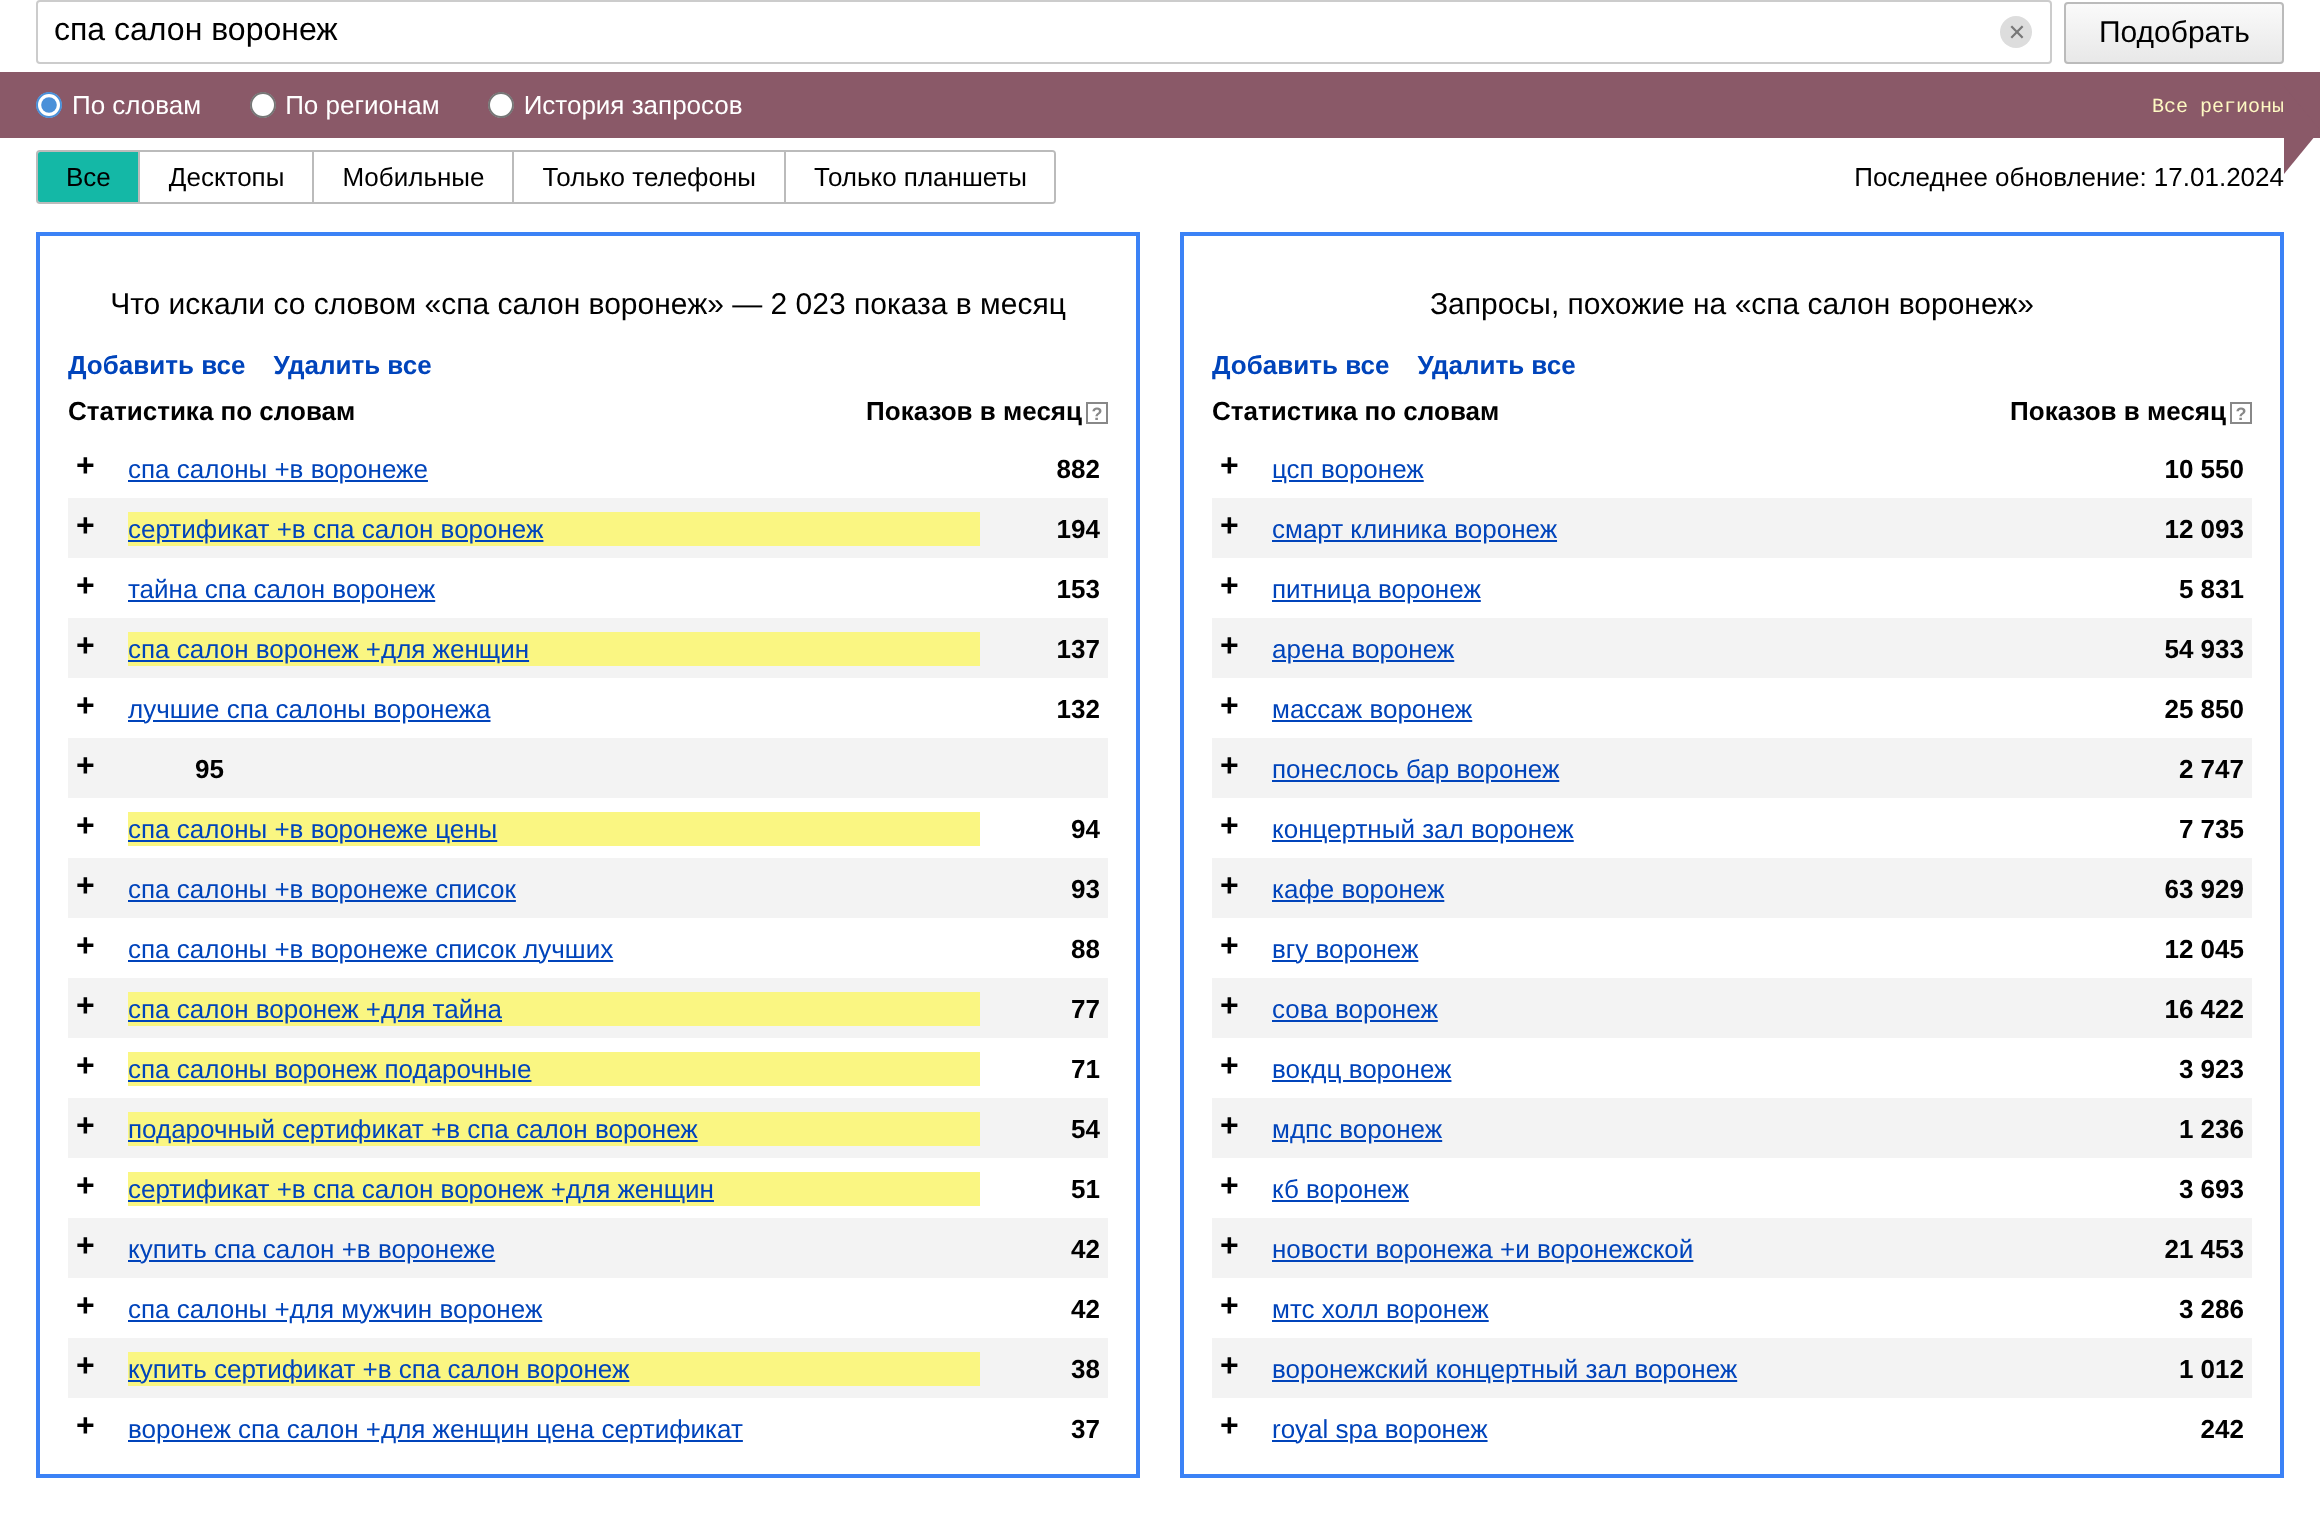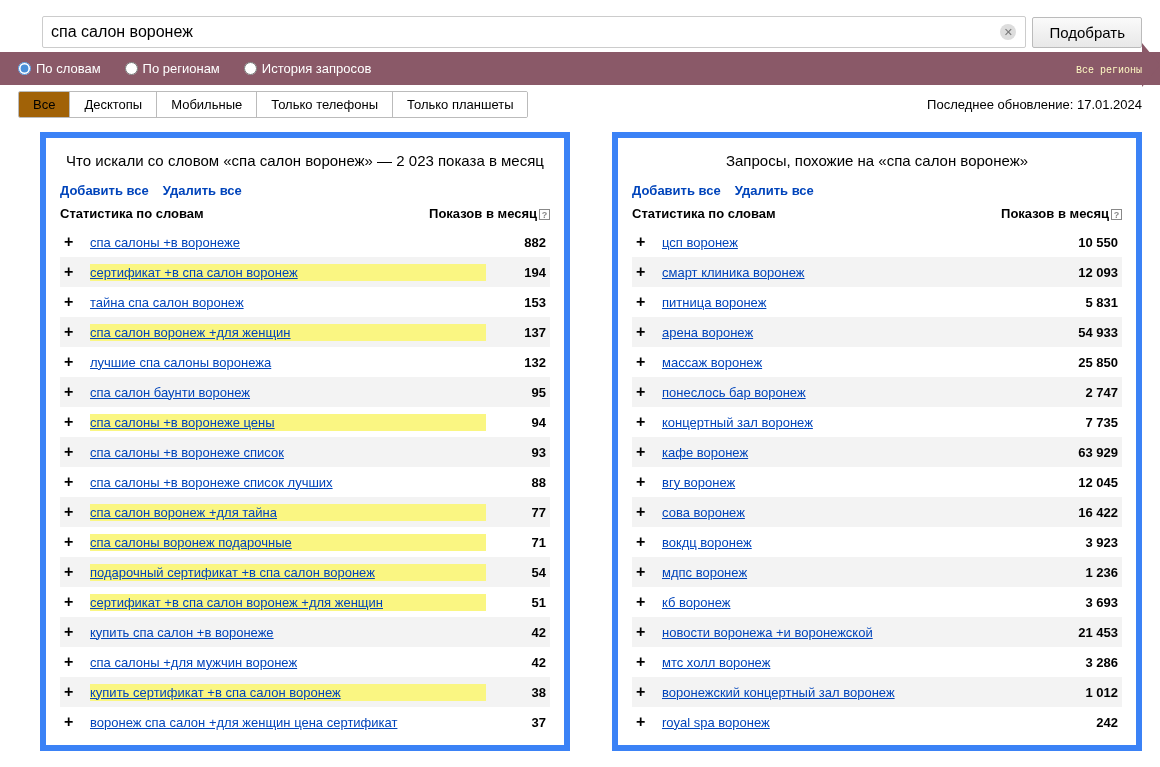--- a/index.html
+++ b/index.html
@@ -1,35 +1,35 @@
 <!DOCTYPE html>
 <html><head>
 <meta charset="utf-8">
 <style>
 * { box-sizing: border-box; margin: 0; padding: 0; }
 body { font-family: Arial, sans-serif; font-size: 13px; color: #000; background: #fff; }
-.search-bar { display: flex; align-items: center; padding: 16px 18px 4px 18px; background: #fff; position: relative; margin-left: 24px; }
+.search-bar { display: flex; align-items: center; padding: 0 18px 4px 18px; background: #fff; position: relative; }
 .search-wrap { position: relative; display: flex; flex: 1; }
 .search-input { flex: 1; padding: 6px 32px 6px 8px; font-size: 16px; border: 1px solid #ccc; border-radius: 2px; }
 .clear-icon { position: absolute; right: 10px; top: 50%; transform: translateY(-50%); width: 16px; height: 16px; border-radius: 50%; background: #ddd; color: #777; display: flex; align-items: center; justify-content: center; font-size: 11px; cursor: pointer; }
 .submit-btn { margin-left: 6px; padding: 6px 16px; font-size: 15px; background: linear-gradient(#fafafa,#e8e8e8); border: 1px solid #bbb; border-radius: 2px; cursor: pointer; text-align: right; }
 .arrow-end { width: 0; height: 0; border-top: 22px solid transparent; border-bottom: 22px solid transparent; border-left: 18px solid #8a5968; position: absolute; right: 0; top: 43px; }
 .filters-bar { background: #8a5968; color: #fff; padding: 9px 18px; display: flex; align-items: flex-end; position: relative; }
 .radio-group { display: flex; gap: 24px; align-items: center; }
 .radio-item { display: flex; align-items: center; gap: 5px; cursor: pointer; font-size: 13px; }
 .radio-item input { accent-color: #4a90d9; }
 .all-regions { margin-left: auto; color: #fef9c3; font-size: 10px; font-family: Liberation Mono, monospace; }
 .device-tabs { padding: 6px 18px 0 18px; display: flex; align-items: center; }
 .tab-group { display: flex; border: 1px solid #bbb; border-radius: 2px; overflow: hidden; }
 .tab { padding: 5px 14px; font-size: 13px; background: #fff; border-right: 1px solid #bbb; cursor: pointer; }
 .tab:last-child { border-right: none; }
-.tab.active { background: #a16207; }
+.tab.active { background: #14b8a6; }
 .last-update { margin-left: auto; font-size: 13px; }
 .columns { display: flex; gap: 20px; padding: 14px 18px; }
-.panel { flex: 1; border: 6px solid #3b82f6; padding: 14px 14px 8px 14px; margin-left: 22px; }
+.panel { flex: 1; border: 2px solid #3b82f6; padding: 26px 14px 8px 14px; }
 .panel-title { text-align: center; font-size: 15px; margin-bottom: 14px; font-weight: normal; }
 .actions { display: flex; gap: 14px; margin-bottom: 8px; }
 .action-link { color: #04b; font-weight: bold; cursor: pointer; font-size: 13px; }
 .col-headers { display: flex; justify-content: space-between; font-size: 13px; font-weight: bold; margin-bottom: 6px; }
 .help-icon { display: inline-block; width: 11px; height: 11px; border: 1px solid #888; font-size: 9px; text-align: center; line-height: 10px; color: #888; margin-left: 2px; }
 .row { display: flex; align-items: center; padding: 6px 4px; }
 .row.alt { background: #f3f3f3; }
 .plus { width: 14px; font-weight: bold; font-size: 16px; cursor: pointer; }
 .kw-link { color: #04b; text-decoration: underline; cursor: pointer; margin-left: 12px; flex: 1; font-size: 13px; }
 .kw-link.highlighted { background: #faf682; text-decoration: underline; padding: 1px 0; }
@@ -108,21 +108,20 @@
           <a class="kw-link highlighted">спа салон воронеж +для женщин</a>
           <span class="count">137</span>
         </div>
         <div class="row">
           <span class="plus">+</span>
           <a class="kw-link">лучшие спа салоны воронежа</a>
           <span class="count">132</span>
         </div>
         <div class="row alt">
           <span class="plus">+</span>
-          <a class="kw-link">спа салон баунти воронеж</a>
           <span class="count">95</span>
         </div>
         <div class="row">
           <span class="plus">+</span>
           <a class="kw-link highlighted">спа салоны +в воронеже цены</a>
           <span class="count">94</span>
         </div>
         <div class="row alt">
           <span class="plus">+</span>
           <a class="kw-link">спа салоны +в воронеже список</a>

